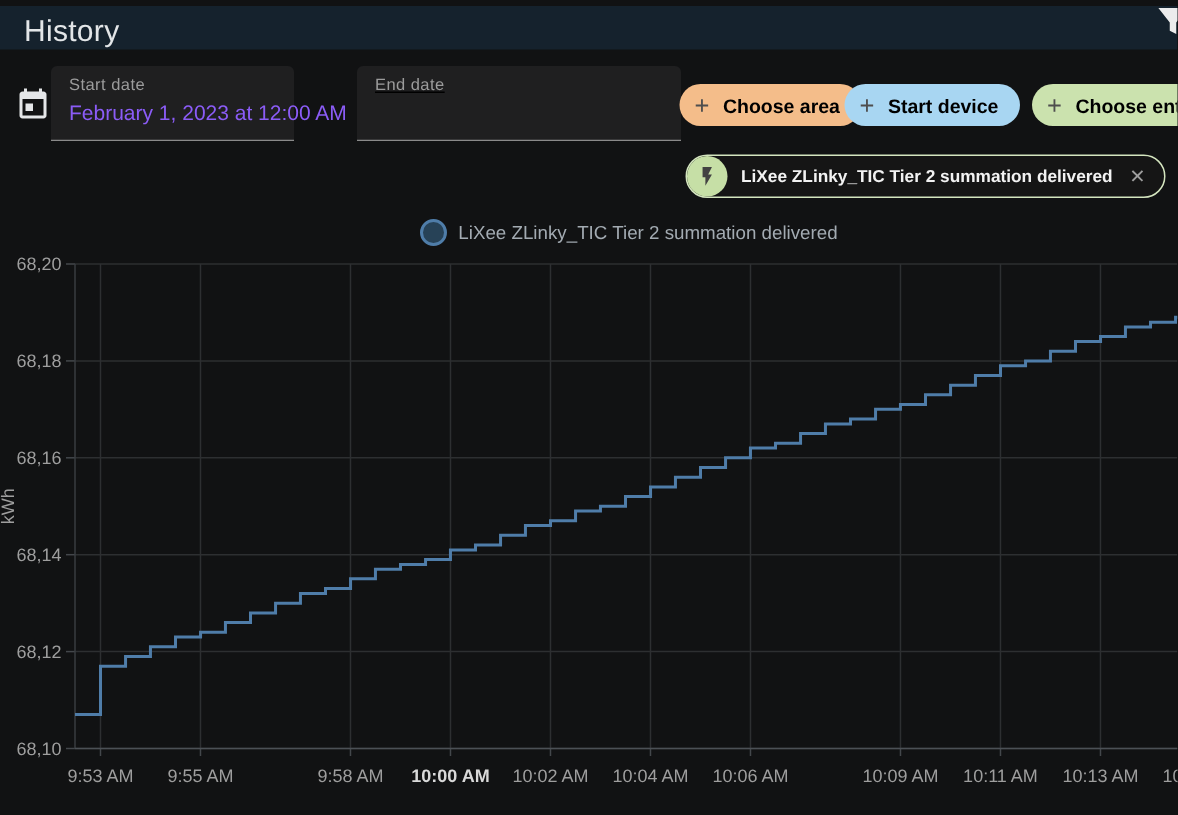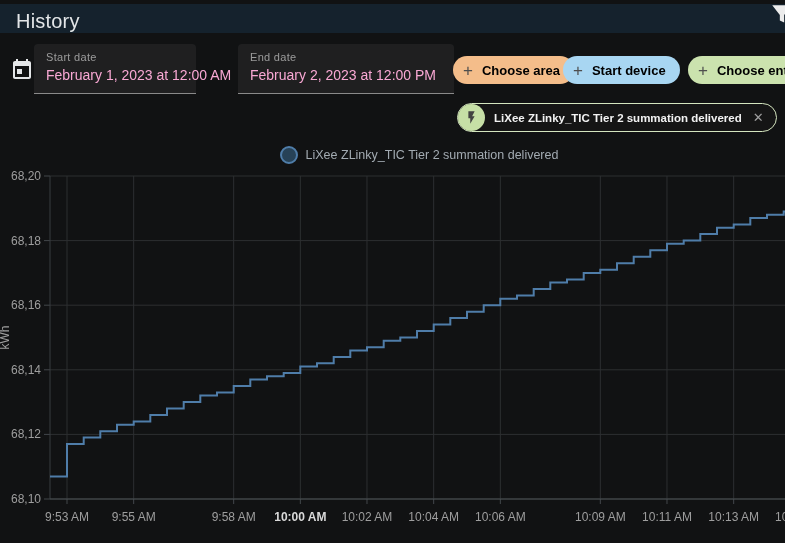--- a/index.html
+++ b/index.html
@@ -12,23 +12,23 @@
   .abs{position:absolute;}
   
   .header{left:0;top:4px;width:785px;height:29px;background:#15222d;display:flex;align-items:flex-end;}
   .title{margin-left:16px;font-size:20px;color:#e3e6e8;letter-spacing:.2px;}
   .funnel{left:769px;top:2px;width:26px;height:26px;}
   
   .calicon{left:10px;top:58px;width:24px;height:24px;}
   .datefield{top:44px;height:50px;background:#1f1f20;border-radius:4px 4px 0 0;
     border-bottom:1px solid #8a8a8a;box-sizing:border-box;padding:7px 12px 0 12px;cursor:pointer;}
   .datefield .dlabel{font-size:11px;color:#9c9c9c;letter-spacing:.3px;}
-  .datefield .dvalue{font-size:14px;color:#f9a8d4;margin-top:4px;white-space:nowrap;}
+  .datefield .dvalue{font-size:14px;color:#8b5cf6;margin-top:4px;white-space:nowrap;}
   #start-field{left:34px;width:162px;}
-  #end-field{left:238px;width:216px;}
+  #end-field{left:238px;width:216px;text-decoration:underline;}
   
   .hachip{top:56px;height:28px;border-radius:14px;display:inline-flex;align-items:center;
     padding:0 14px 0 10px;cursor:pointer;white-space:nowrap;}
   .hachip .plus{font-size:17px;color:#4e4e4e;margin-right:9px;font-weight:400;line-height:1;}
   .hachip .clabel{font-size:13px;color:#000000;font-weight:700;}
   #chip-area{left:453px;}
   #chip-device{left:563px;}
   #chip-entity{left:688px;}
   
   .activechip{left:457px;top:103px;height:29px;border:1px solid #d4e5bf;border-radius:16px;
@@ -118,21 +118,20 @@
   <svg width="24" height="24" viewBox="0 0 24 24">
       <path fill="#e4e6e8" d="M7,11H12V16H7V11M19,19H5V8H19V19M19,3H18V1H16V3H8V1H6V3H5C3.89,3 3,3.9 3,5V19C3,20.1 3.89,21 5,21H19C20.1,21 21,20.1 21,19V5C21,3.9 20.1,3 19,3Z"></path>
     </svg>
 </div>
 <div class="abs datefield" id="start-field">
   <div class="dlabel">Start date</div>
   <div class="dvalue">February 1, 2023 at 12:00 AM</div>
 </div>
 <div class="abs datefield" id="end-field">
   <div class="dlabel">End date</div>
-  <div class="dvalue">February 2, 2023 at 12:00 PM</div>
 </div>
 
 <div class="abs hachip" id="chip-area" style="background: rgb(244, 189, 138);">
   <span class="plus">+</span>
   <span class="clabel">Choose area</span>
 </div>
 <div class="abs hachip" id="chip-device" style="background: rgb(168, 214, 242);">
   <span class="plus">+</span>
   <span class="clabel">Start device</span>
 </div>

